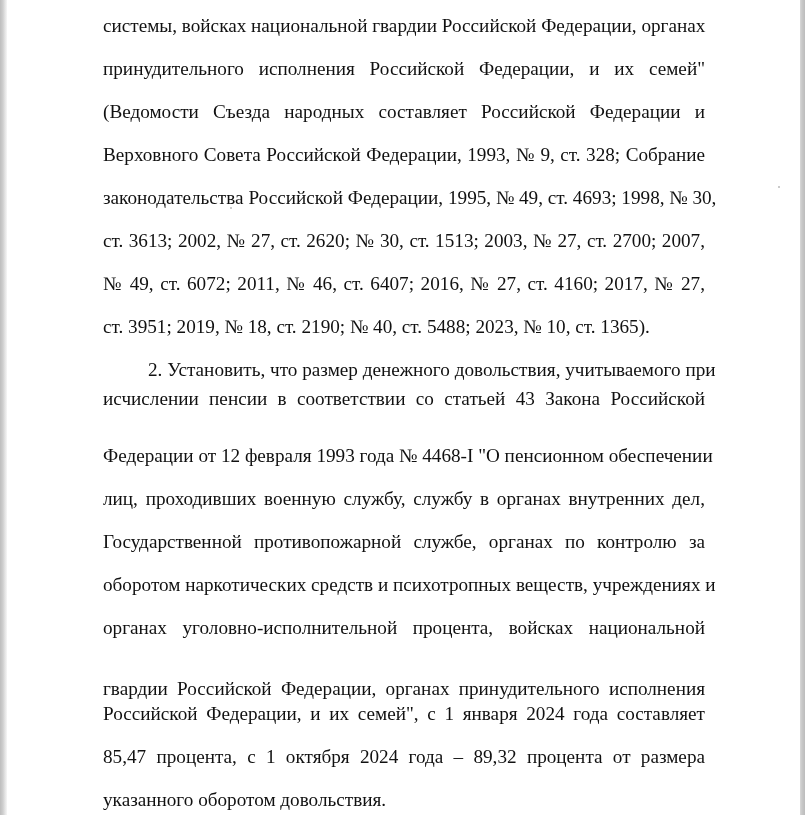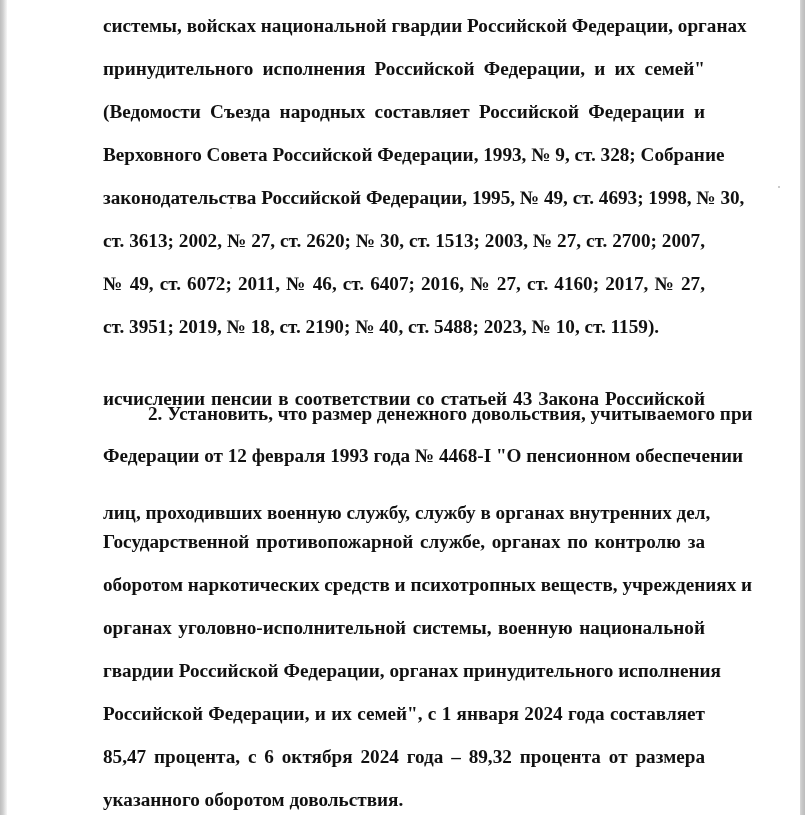--- a/index.html
+++ b/index.html
@@ -17,48 +17,47 @@
   }
   .page-text {
     position: absolute; left: 103px; top: 0; width: 602px;
     font-family: "Liberation Serif", "DejaVu Serif", serif;
     font-size: 19.2px; color: #111111;
   }
   .line {
     position: absolute; left: 0; height: 24px; white-space: nowrap;
     text-align: justify; text-align-last: justify; width: 602px;
     line-height: 24px;
-    font-weight: bold;
   }
   .line.last { text-align-last: left; }
-  .line.indent { left: 45px; width: 557px; margin-top: 44px; }
+  .line.indent { left: 45px; width: 557px; }
   .speck { position: absolute; width: 2px; height: 2px; background: #b8b8b8; border-radius: 1px; }
 </style>
 </head>
 <body>
 
 <div class="left-border"></div>
 <div class="right-border"></div>
 
 <div class="page-text">
   <div class="line" style="top:14px">системы, войсках национальной гвардии Российской Федерации, органах</div>
   <div class="line" style="top:57px">принудительного исполнения Российской Федерации, и их семей"</div>
   <div class="line" style="top:100px">(Ведомости Съезда народных составляет Российской Федерации и</div>
   <div class="line" style="top:143px">Верховного Совета Российской Федерации, 1993, № 9, ст. 328; Собрание</div>
   <div class="line" style="top:186px">законодательства Российской Федерации, 1995, № 49, ст. 4693; 1998, № 30,</div>
   <div class="line" style="top:229px">ст. 3613; 2002, № 27, ст. 2620; № 30, ст. 1513; 2003, № 27, ст. 2700; 2007,</div>
   <div class="line" style="top:272px">№ 49, ст. 6072; 2011, № 46, ст. 6407; 2016, № 27, ст. 4160; 2017, № 27,</div>
-  <div class="line last" style="top:315px">ст. 3951; 2019, № 18, ст. 2190; № 40, ст. 5488; 2023, № 10, ст. 1159).</div>
+  <div class="line last" style="top:315px">ст. 3951; 2019, № 18, ст. 2190; № 40, ст. 5488; 2023, № 10, ст. 1365).</div>
   <div class="line indent" style="top:358px">2. Установить, что размер денежного довольствия, учитываемого при</div>
   <div class="line" style="top:387px">исчислении пенсии в соответствии со статьей 43 Закона Российской</div>
   <div class="line" style="top:444px">Федерации от 12 февраля 1993 года № 4468-I "О пенсионном обеспечении</div>
-  <div class="line" style="top:501px">лиц, проходивших военную службу, службу в органах внутренних дел,</div>
+  <div class="line" style="top:487px">лиц, проходивших военную службу, службу в органах внутренних дел,</div>
   <div class="line" style="top:530px">Государственной противопожарной службе, органах по контролю за</div>
   <div class="line" style="top:573px">оборотом наркотических средств и психотропных веществ, учреждениях и</div>
-  <div class="line" style="top:616px">органах уголовно-исполнительной системы, военную национальной</div>
-  <div class="line" style="top:659px">гвардии Российской Федерации, органах принудительного исполнения</div>
+  <div class="line" style="top:616px">органах уголовно-исполнительной процента, войсках национальной</div>
+  <div class="line" style="top:677px">гвардии Российской Федерации, органах принудительного исполнения</div>
   <div class="line" style="top:702px">Российской Федерации, и их семей", с 1 января 2024 года составляет</div>
-  <div class="line" style="top:745px">85,47 процента, с 6 октября 2024 года – 89,32 процента от размера</div>
+  <div class="line" style="top:745px">85,47 процента, с 1 октября 2024 года – 89,32 процента от размера</div>
   <div class="line last" style="top:788px">указанного оборотом довольствия.</div>
 </div>
 
 <div class="speck" style="left:778px;top:186px"></div>
 <div class="speck" style="left:230px;top:207px"></div>
 
 </body></html>

